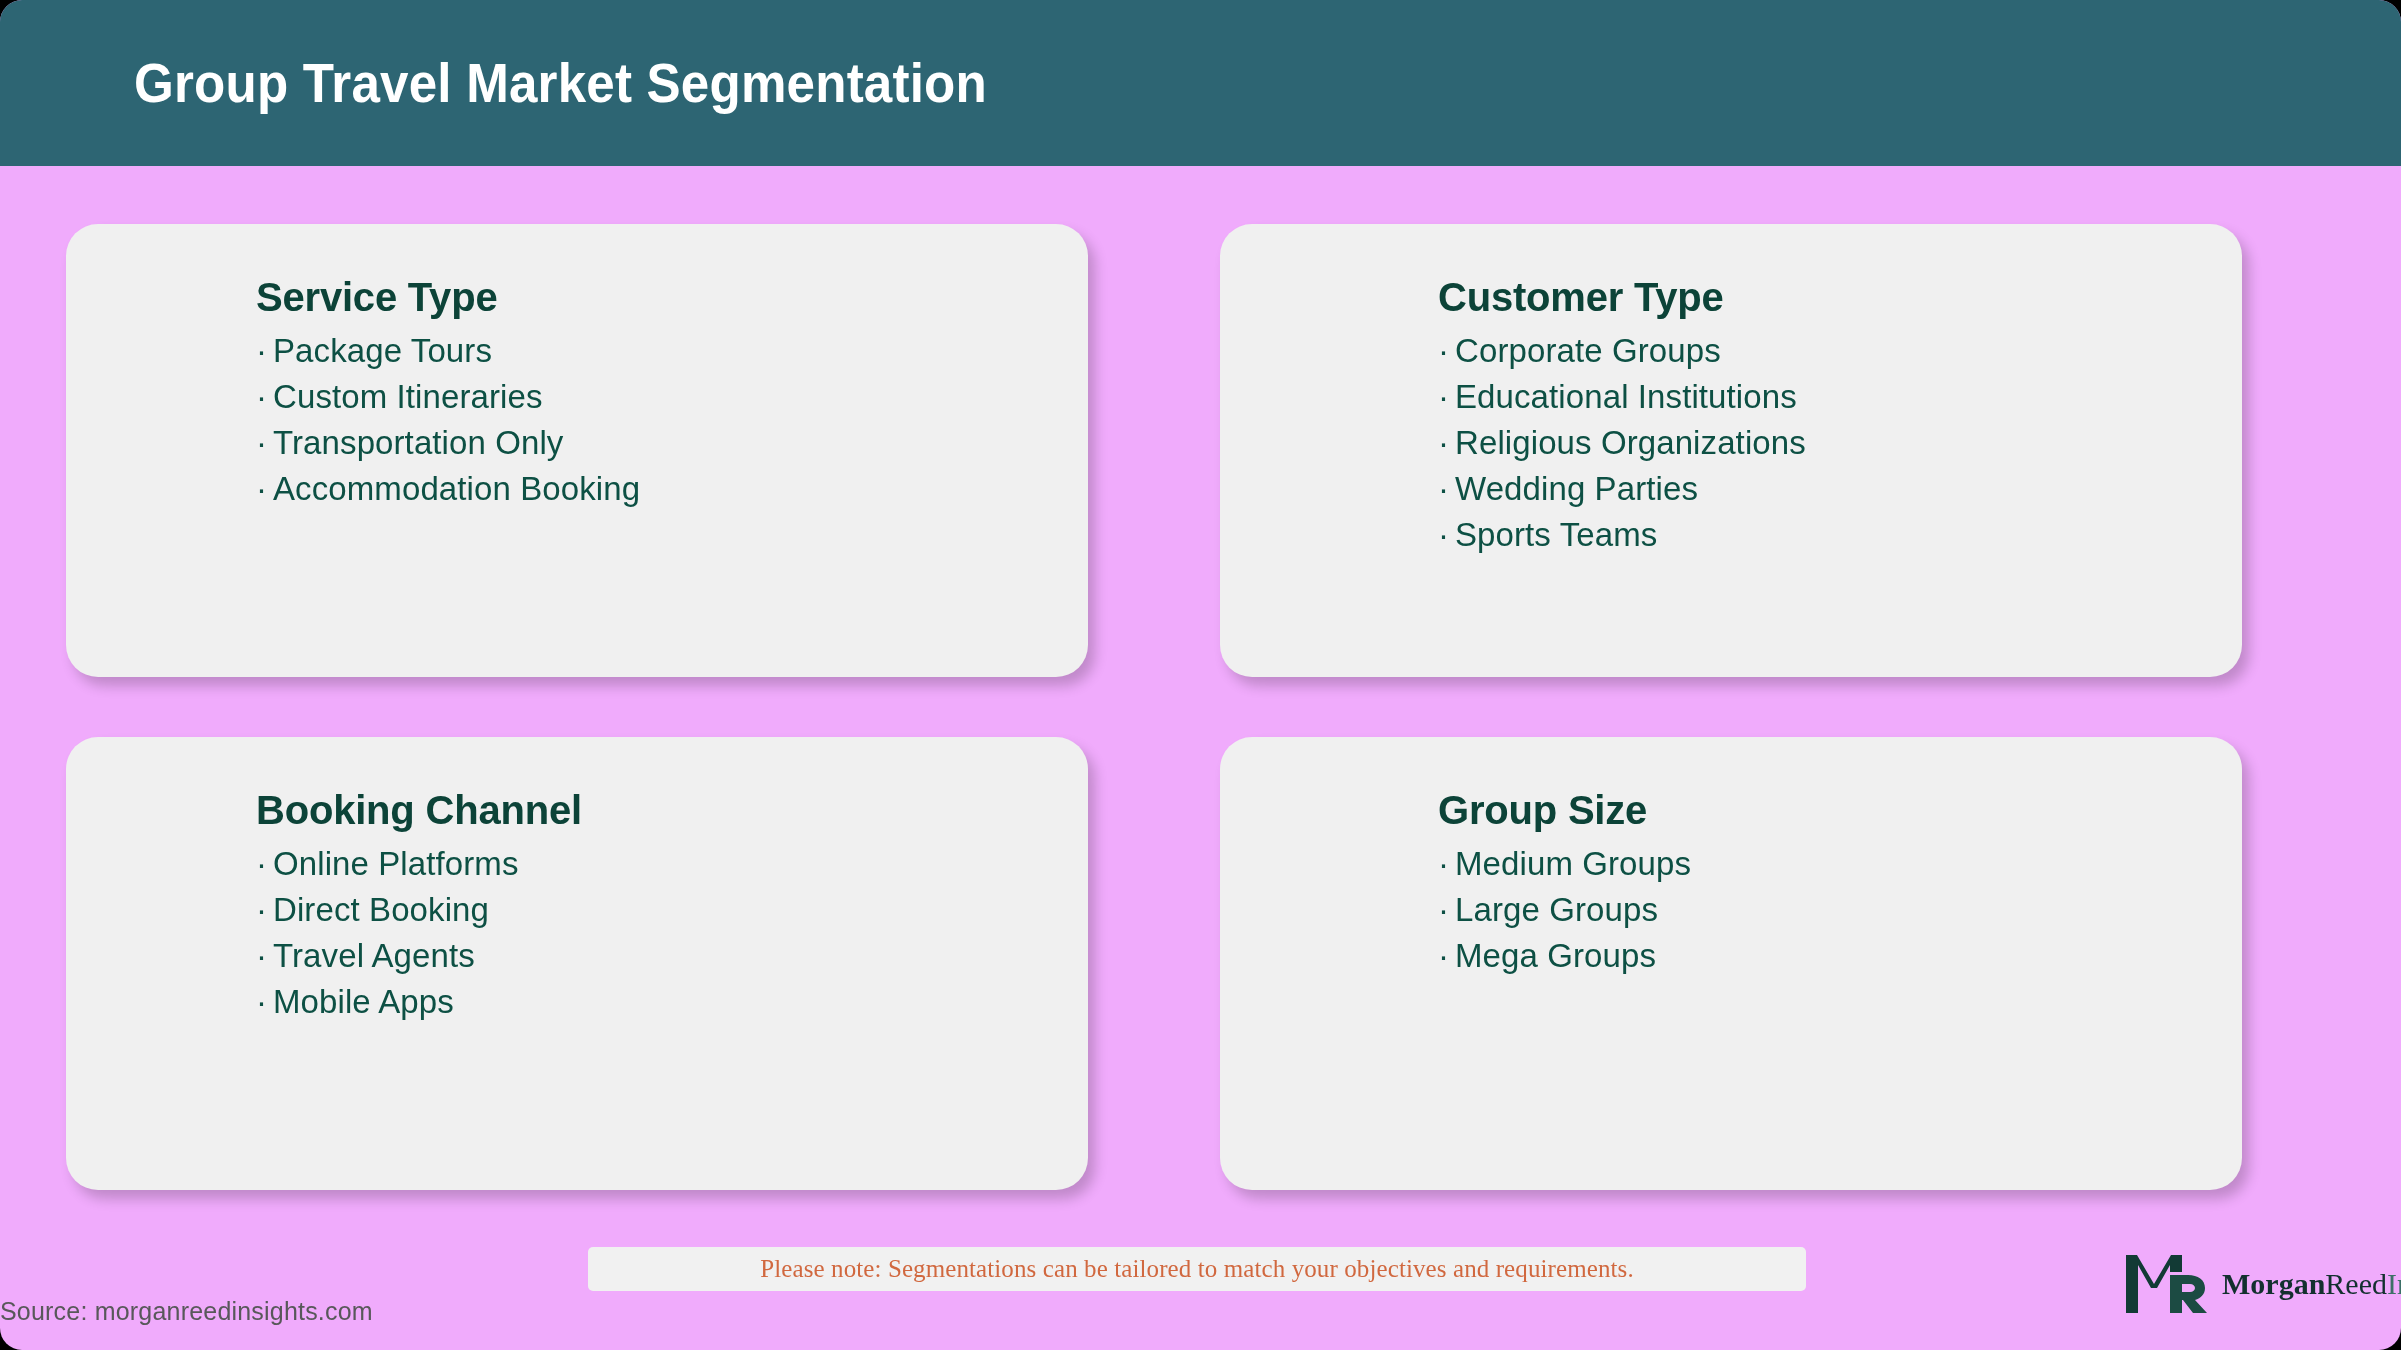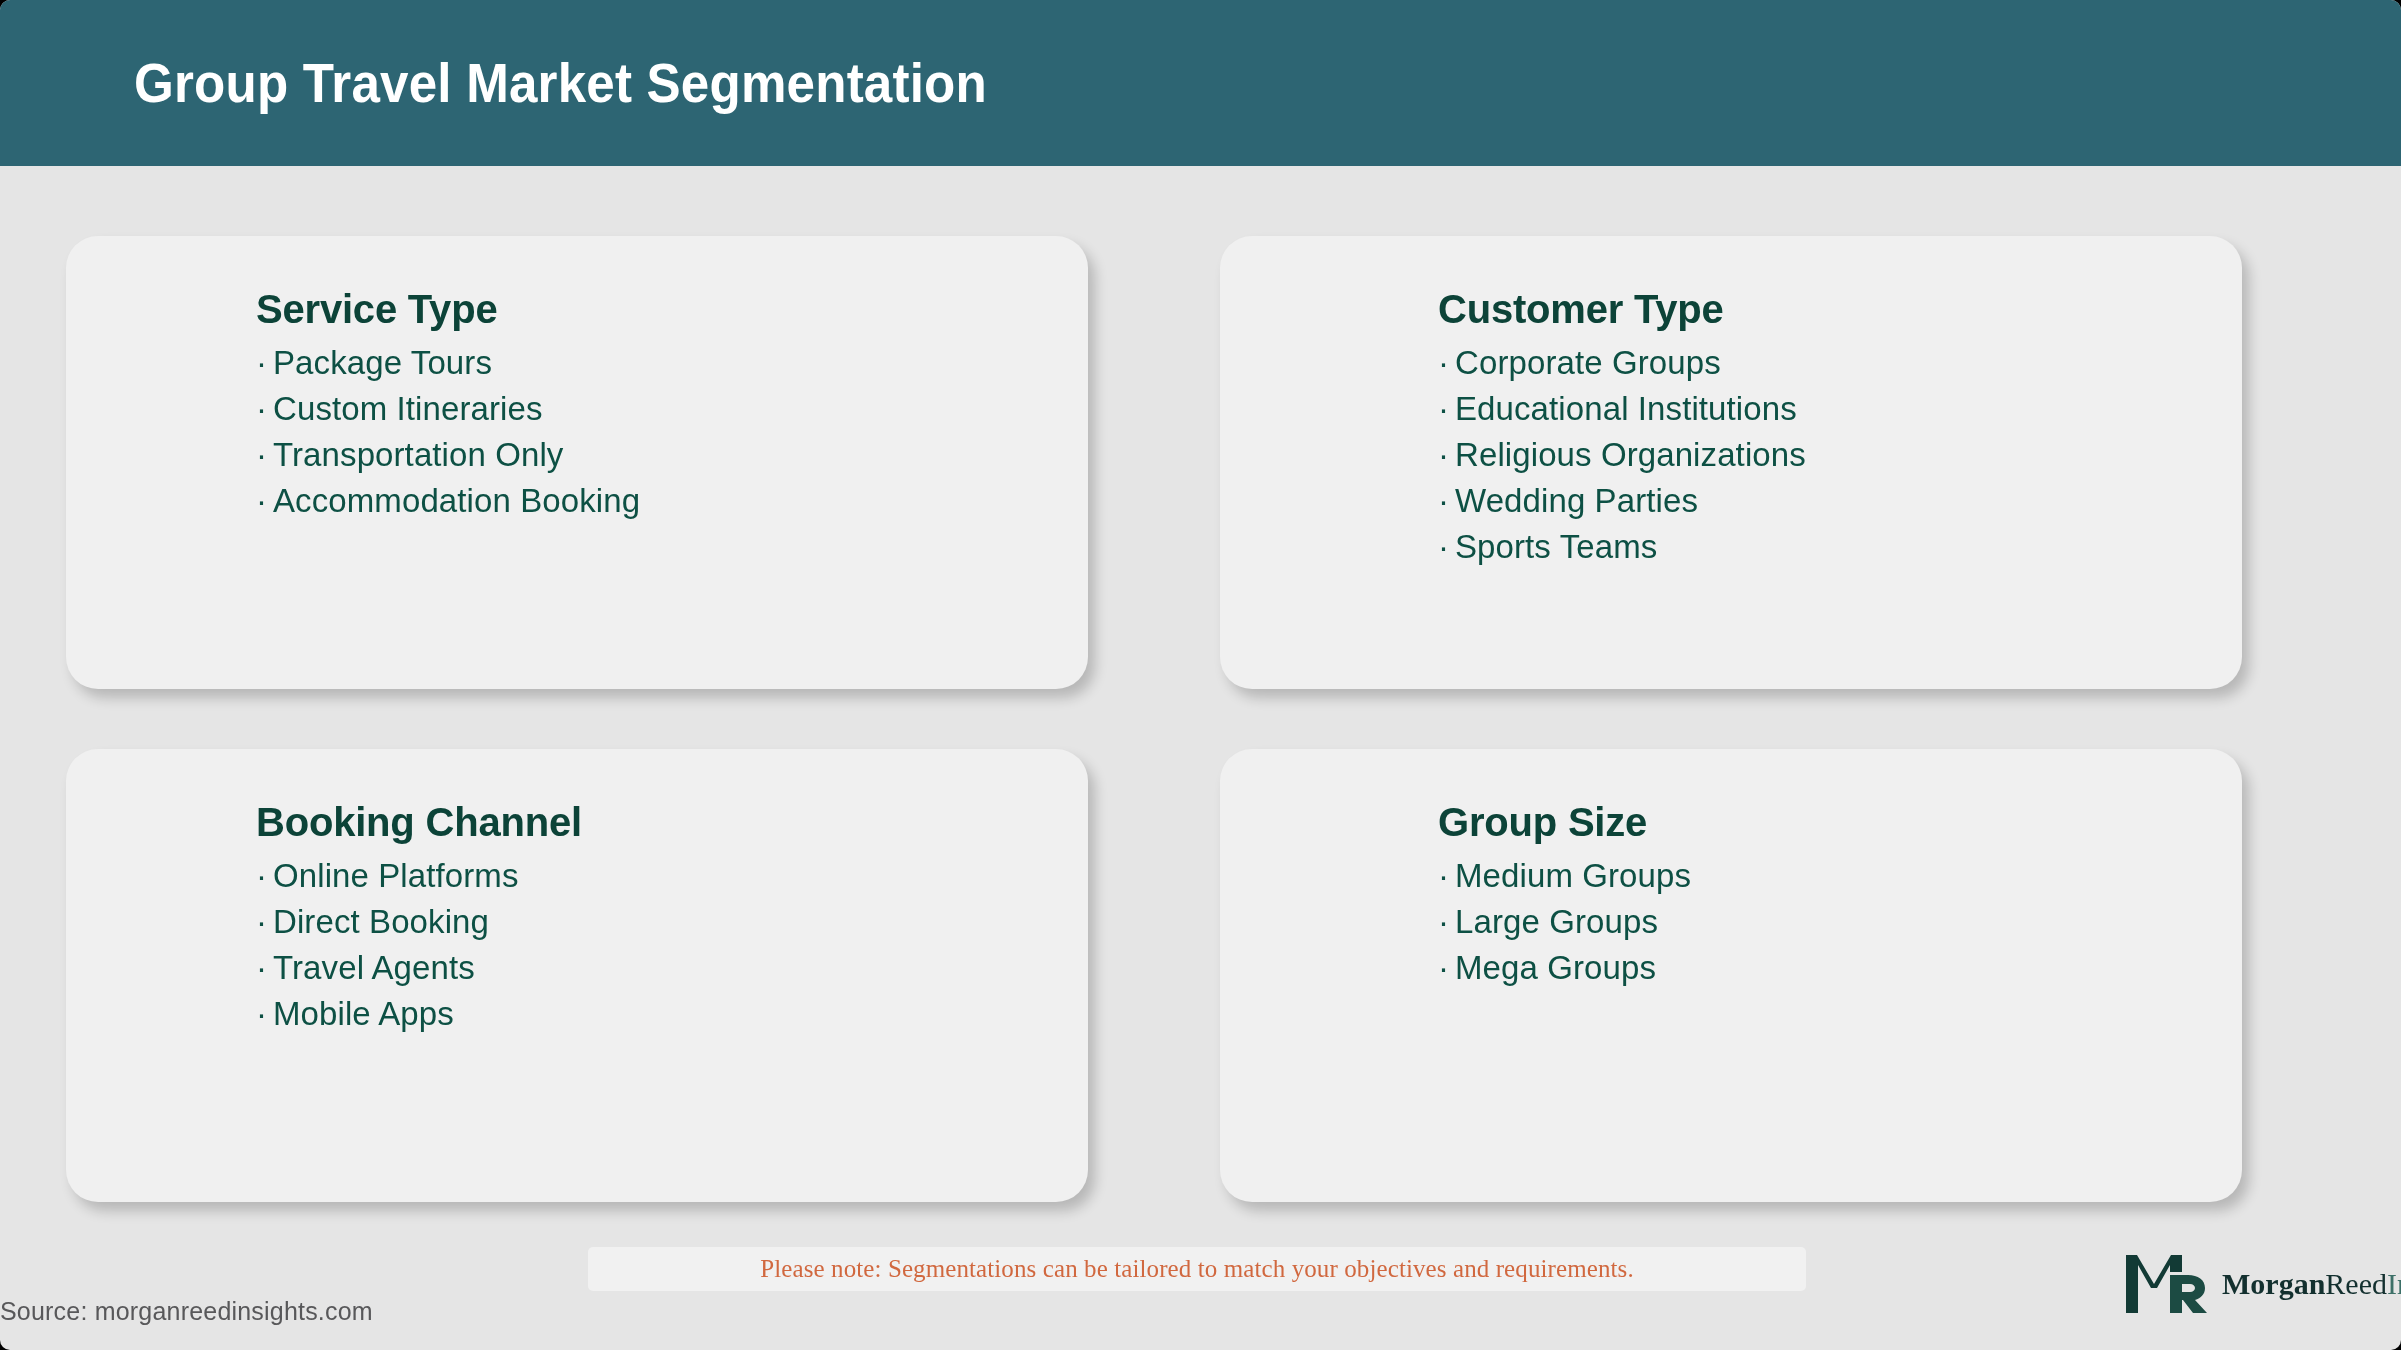--- a/index.html
+++ b/index.html
@@ -11,22 +11,22 @@
     width: 2401px;
     height: 1350px;
     overflow: hidden;
     font-family: "Liberation Sans", sans-serif;
   }
 
   .slide {
     position: relative;
     width: 2401px;
     height: 1350px;
-    background: #e5e5e5;
-    border-radius: 10px;
+    background: #f0abfc;
+    border-radius: 22px;
     overflow: hidden;
     box-sizing: border-box;
   }
 
   
   .header {
     position: absolute;
     left: 0;
     top: 0;
     width: 2401px;
@@ -44,21 +44,21 @@
     font-family: "Liberation Sans Narrow", "Liberation Sans", sans-serif;
     transform: scaleX(0.93);
     transform-origin: left center;
     white-space: nowrap;
   }
 
   
   .cards {
     position: absolute;
     left: 66px;
-    top: 236px;
+    top: 224px;
     width: 2270px;
     height: 966px;
     display: grid;
     grid-template-columns: 1022px 1022px;
     grid-template-rows: 453px 453px;
     column-gap: 132px;
     row-gap: 60px;
   }
 
   .card {

